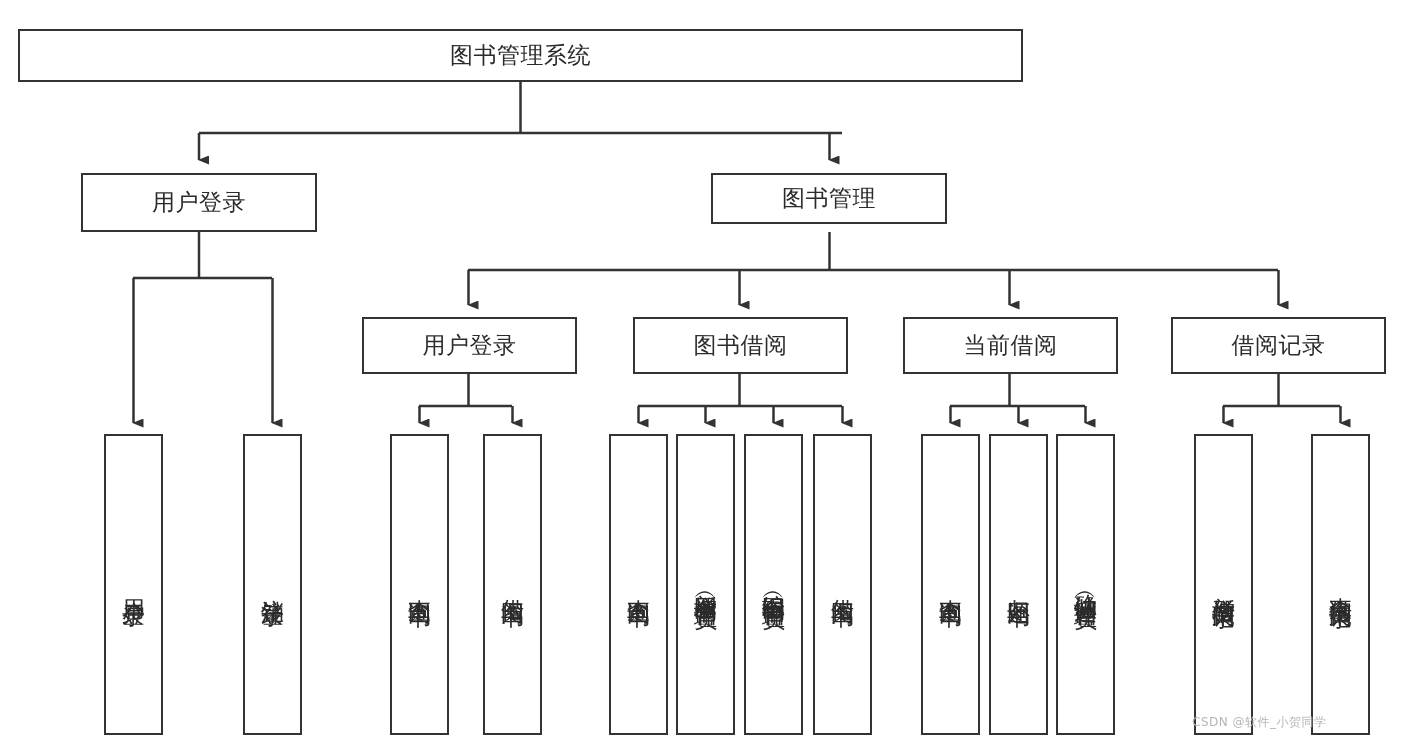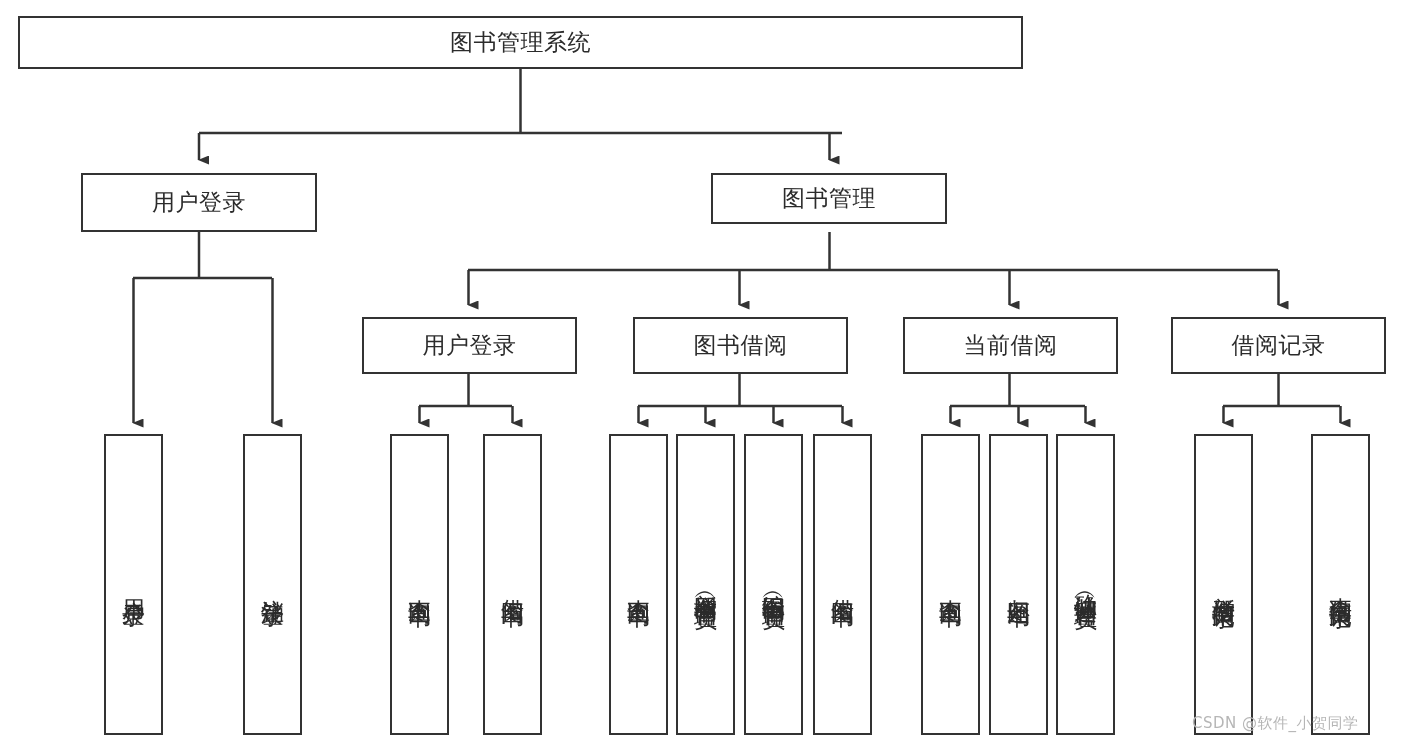--- a/index.html
+++ b/index.html
@@ -53,21 +53,21 @@
     font-size: 23px;
     writing-mode: vertical-rl;
     text-orientation: upright;
     letter-spacing: 2px;
     line-height: 1;
   }
   #watermark {
     position: absolute;
     left: 1192px;
     top: 714px;
-    font-size: 15px;
+    font-size: 12px;
     color: #b6b6b6;
     letter-spacing: 0.5px;
     white-space: nowrap;
     z-index: 6;
     pointer-events: none;
   }
 </style>
 </head>
 <body>
 
@@ -116,21 +116,21 @@
       <path d="M 1018.5 406 L 1018.5 423" marker-end="url(#arrowhead)"></path>
       <path d="M 1085.5 406 L 1085.5 423" marker-end="url(#arrowhead)"></path>
 
       <path d="M 1278.5 374 L 1278.5 406"></path>
       <path d="M 1223 406 L 1340 406"></path>
       <path d="M 1223.5 406 L 1223.5 423" marker-end="url(#arrowhead)"></path>
       <path d="M 1340.5 406 L 1340.5 423" marker-end="url(#arrowhead)"></path>
     </g>
   </svg>
 
-  <div class="node horizontal" style="left:18px; top:16px; width:1005px; height:53px;">
+  <div class="node horizontal" style="left:18px; top:29px; width:1005px; height:53px;">
     <span class="node-label">图书管理系统</span>
   </div>
 
   <div class="node horizontal" style="left:81px; top:173px; width:236px; height:59px;">
     <span class="node-label">用户登录</span>
   </div>
   <div class="node horizontal" style="left:711px; top:173px; width:236px; height:51px;">
     <span class="node-label">图书管理</span>
   </div>
 

